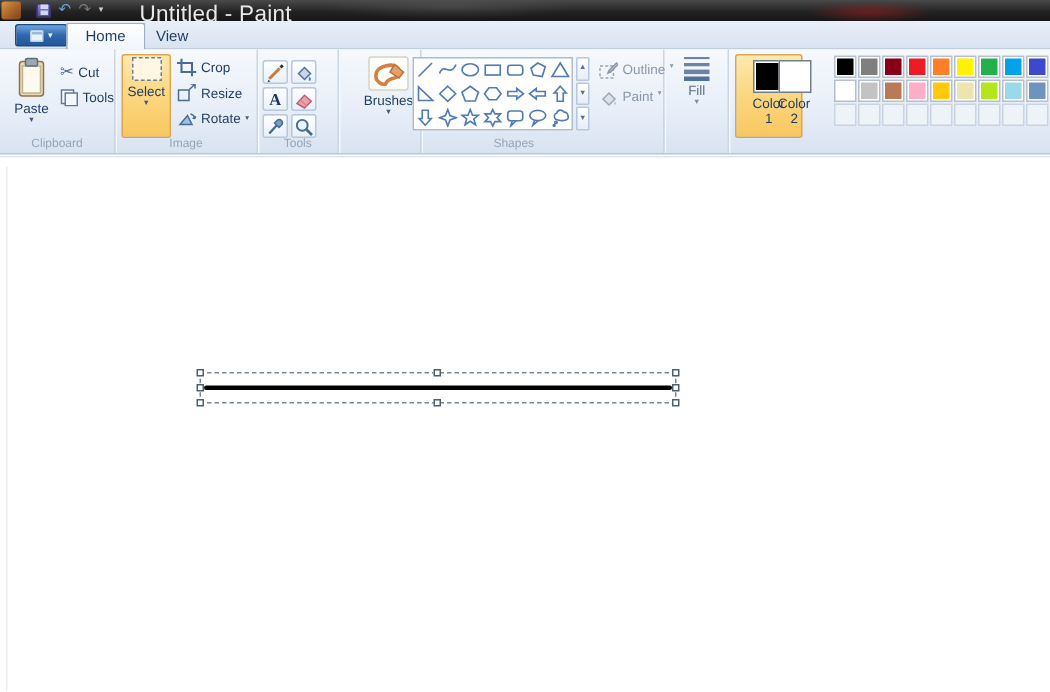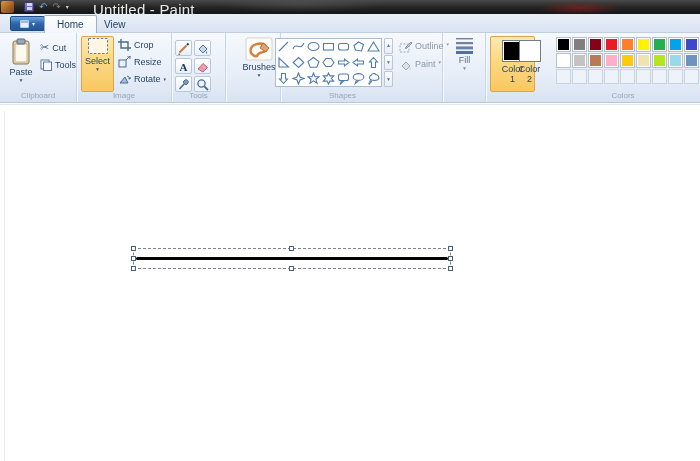--- a/index.html
+++ b/index.html
@@ -468,21 +468,20 @@
           <div class="pcell empty"></div>
           <div class="pcell empty"></div>
           <div class="pcell empty"></div>
           <div class="pcell empty"></div>
           <div class="pcell empty"></div>
           <div class="pcell empty"></div>
           <div class="pcell empty"></div>
           <div class="pcell empty"></div>
           <div class="pcell empty"></div>
         </div>
-      <div class="group-label" style="left:60px;">Colors</div>
     </div>
   </div>
 
   <div class="workspace">
     <div class="canvas-edge"></div>
     <div class="selection" style="top:143px;">
       <div class="sel-line"></div>
       <div class="handle" style="left:-3px;top:-3px;"></div>
       <div class="handle" style="left:155px;top:-3px;"></div>
       <div class="handle" style="right:-3px;top:-3px;"></div>

